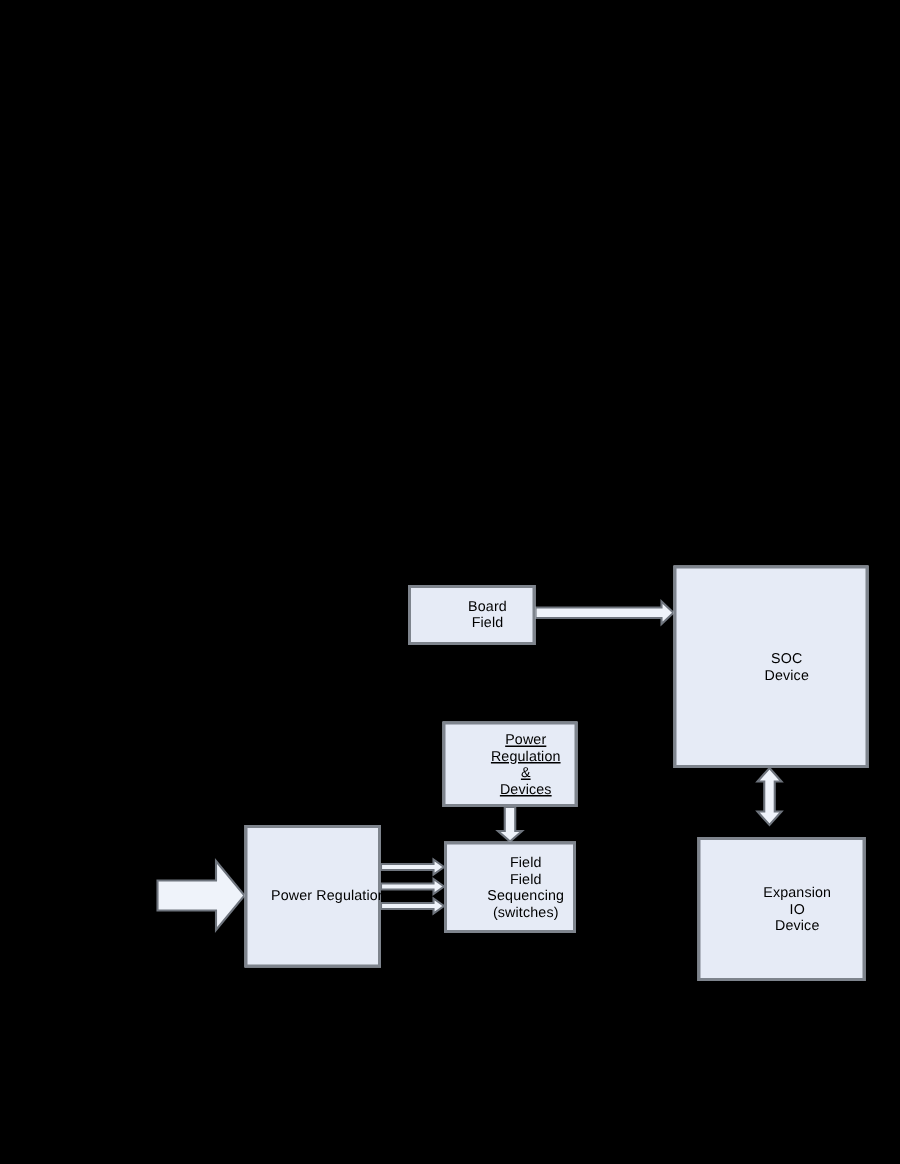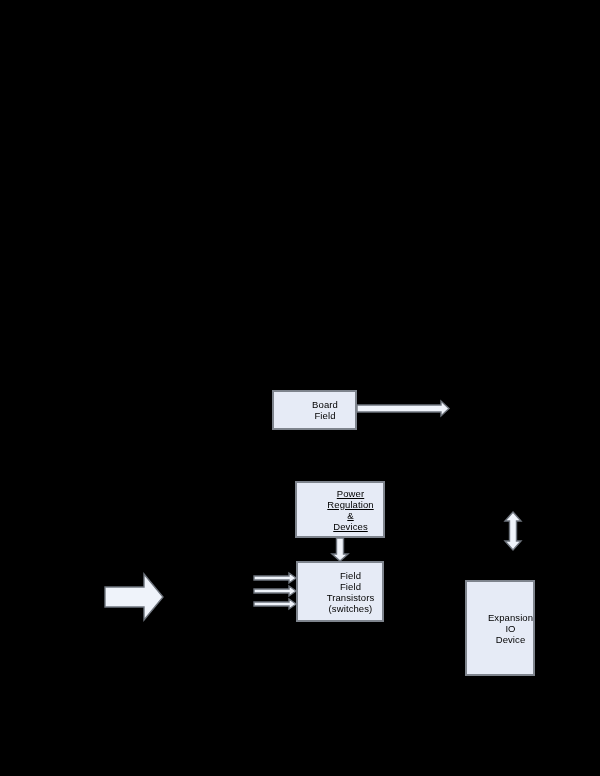--- a/index.html
+++ b/index.html
@@ -71,35 +71,42 @@
     <polygon points="254,576 289,576 289,573 296,578 289,583 289,580 254,580"></polygon>
     <polygon points="254,589 289,589 289,586 296,591 289,596 289,593 254,593"></polygon>
     <polygon points="254,602 289,602 289,599 296,604 289,609 289,606 254,606"></polygon>
   </svg>
 
   <div class="box" style="left:272px; top:390px; width:85px; height:40px;">
     <span>Board</span>
     <span>Field</span>
   </div>
 
+  <div class="box" style="left:449px; top:377px; width:130px; height:135px;">
+    <span>SOC</span>
+    <span>Device</span>
+  </div>
 
   <div class="box" style="left:295px; top:481px; width:90px; height:57px;text-decoration:underline;">
     <span>Power</span>
     <span>Regulation</span>
     <span>&amp;</span>
     <span>Devices</span>
   </div>
 
   <div class="box" style="left:296px; top:561px; width:88px; height:61px;text-align:center;">
     <span>Field</span>
     <span>Field</span>
-    <span>Transistors</span>
+    <span>Sequencing</span>
     <span>(switches)</span>
   </div>
 
+  <div class="box" style="left:163px; top:550px; width:91px; height:95px;">
+    <span>Power Regulation</span>
+  </div>
 
-  <div class="box" style="left:465px; top:580px; width:70px; height:96px;">
+  <div class="box" style="left:465px; top:558px; width:112px; height:96px;">
     <span>Expansion</span>
     <span>IO</span>
     <span>Device</span>
   </div>
 
 </div>
 
 </body></html>

